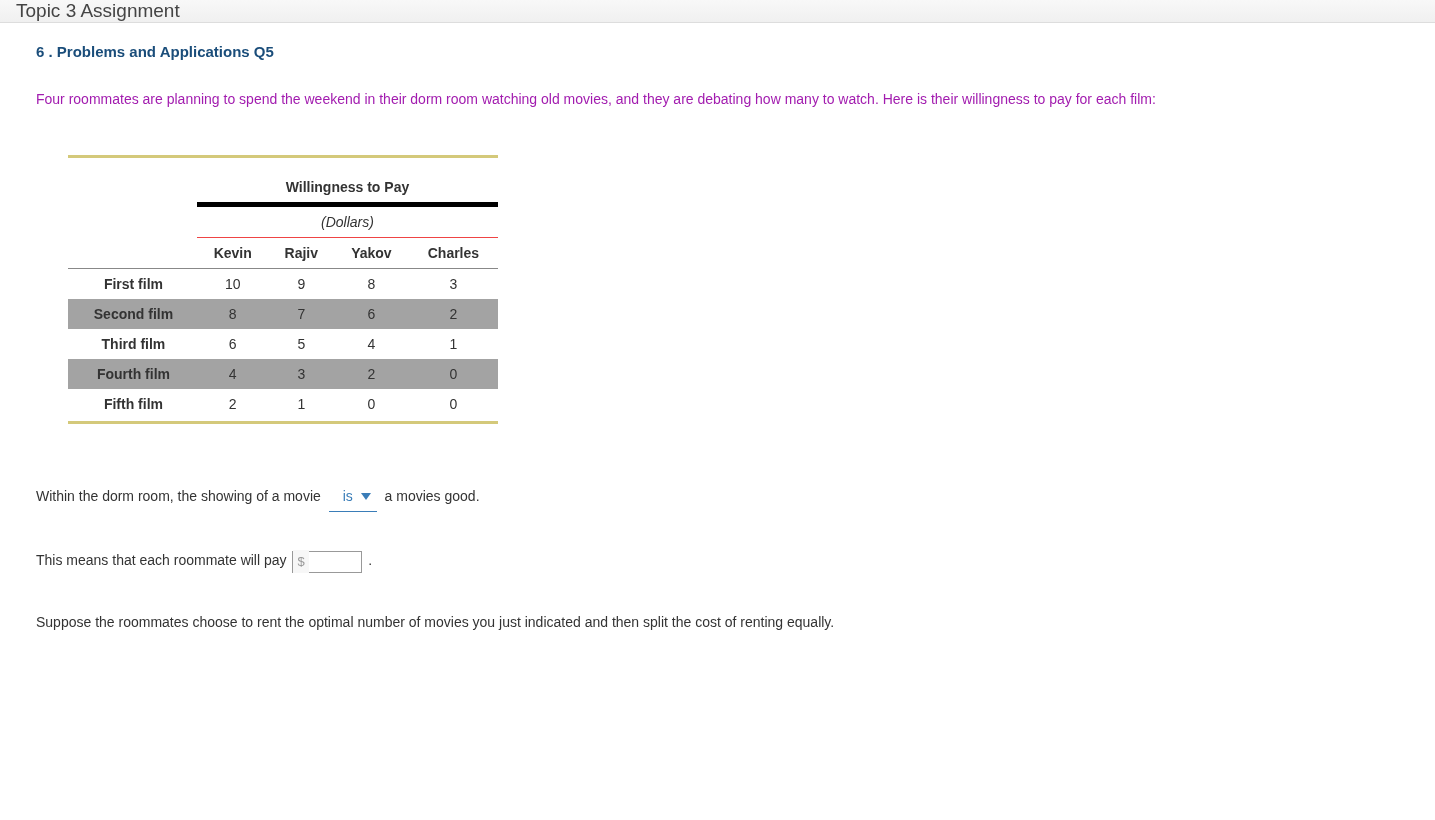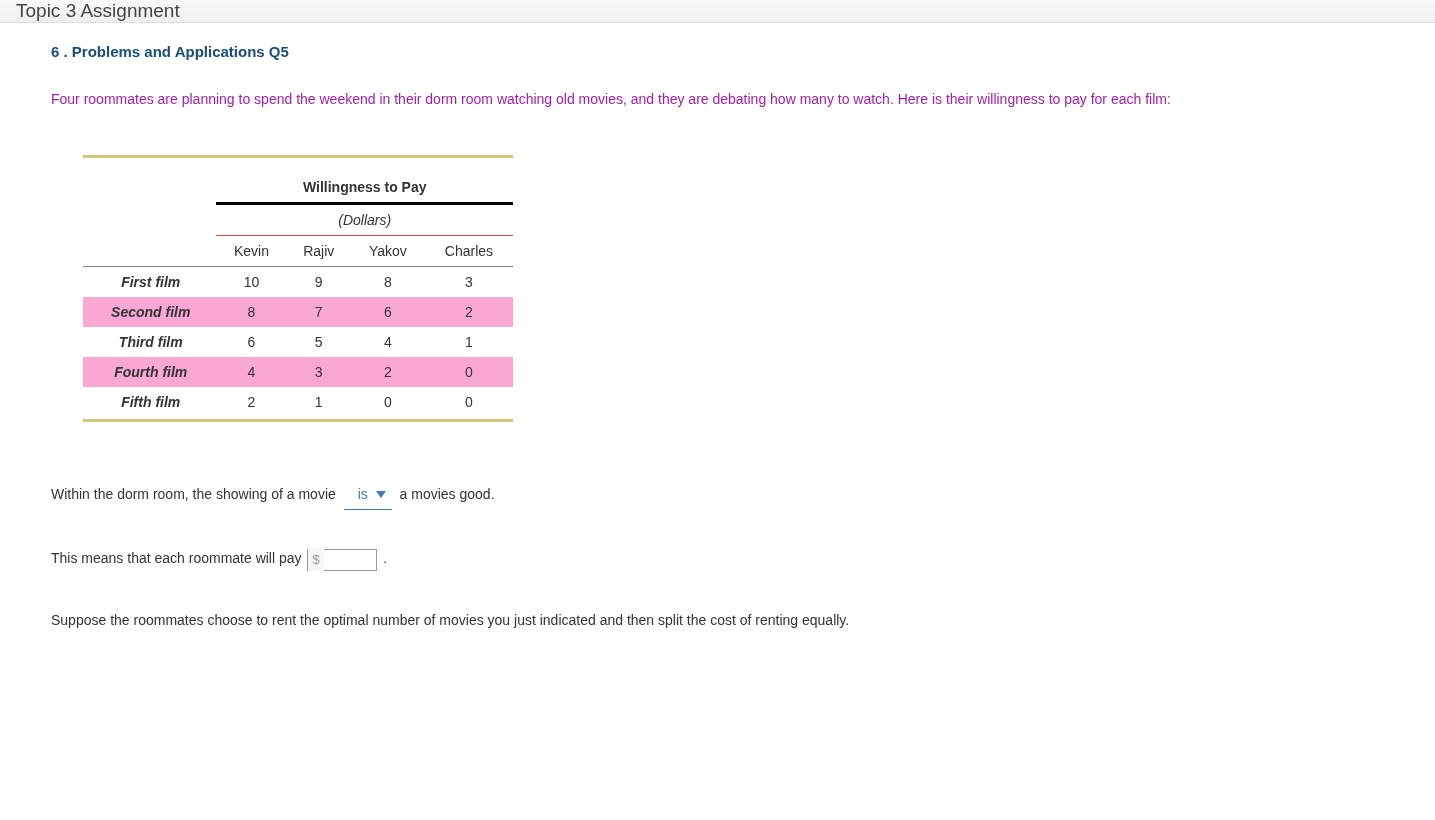--- a/index.html
+++ b/index.html
@@ -12,21 +12,21 @@
   .header-bar {
     background: linear-gradient(to bottom, #f8f8f8, #f0f0f0);
     border-bottom: 1px solid #ddd;
     padding: 0 16px;
     font-size: 19px;
     font-weight: 300;
     color: #444;
     font-family: "Segoe UI", Arial, sans-serif;
   }
   .content {
-    padding: 20px 51px;
+    padding: 20px 36px;
     max-width: 1400px;
   }
   .question-title {
     color: #1a4d7a;
     font-weight: bold;
     font-size: 15px;
     margin-bottom: 24px;
   }
   .intro-text {
     line-height: 2.2;
@@ -46,32 +46,31 @@
     text-align: center;
     font-size: 14px;
   }
   .top-rule { border-top: 3px solid #d4c97a; }
   .bottom-rule-gold { border-bottom: 3px solid #d4c97a; }
   .thin-bottom { border-bottom: 1px solid #888; }
   .row-label {
     text-align: left;
     font-weight: bold;
     padding-left: 10px !important;
-    font-style: italic;
   }
   .group-header {
     font-weight: bold;
     padding-top: 12px;
   }
   .sub-header {
     font-style: italic;
     font-weight: normal;
   }
-  .col-header { font-weight: normal; }
-  tr.striped td { background: #f9a8d4; }
+  .col-header { font-weight: bold; }
+  tr.striped td { background: #a3a3a3; }
   .question-line {
     margin-bottom: 36px;
     line-height: 1.8;
   }
   .dropdown-inline {
     display: inline-flex;
     align-items: center;
     border-bottom: 1px solid #3a7db8;
     padding: 0 6px 2px 6px;
     margin: 0 4px;
@@ -138,21 +137,21 @@
 
   <div class="table-wrap">
     <table class="data-table">
       <tbody>
           <tr class="top-rule">
             <td></td>
             <td colspan="4"></td>
           </tr>
       <tr>
         <td></td>
-        <td colspan="4" class="group-header thin-bottom" style="border-bottom:3px solid #000000;">
+        <td colspan="4" class="group-header thin-bottom" style="border-bottom:5px solid #000000;">
           <span>Willingness to Pay</span>
         </td>
       </tr>
       <tr>
         <td></td>
         <td colspan="4" class="sub-header thin-bottom" style="border-bottom:1px solid #ef4444;">
           <span>(Dollars)</span>
         </td>
       </tr>
       <tr>

